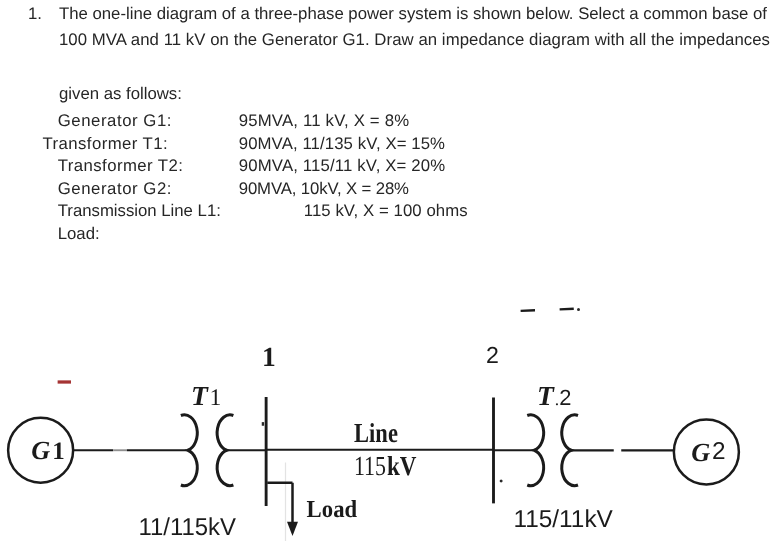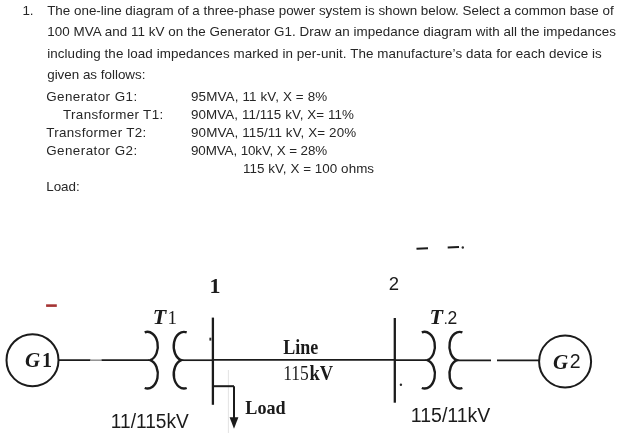--- a/index.html
+++ b/index.html
@@ -6,31 +6,31 @@
 #page{position:relative;width:618px;height:433px;background:#ffffff;overflow:hidden;
   font-family:"Liberation Sans", sans-serif;color:#262626;}
 .t{position:absolute;font-size:13.4px;line-height:13.4px;white-space:pre;}
 </style>
 </head>
 <body>
 <div id="page">
   <div class="t" id="num1" style="left:22.4px;top:4.3px;">1.</div>
   <div class="t" id="p1" style="left:47.2px;top:3.9px;">The one-line diagram of a three-phase power system is shown below. Select a common base of</div>
   <div class="t" id="p2" style="left:47.2px;top:25.2px;letter-spacing:0.05px;">100 MVA and 11 kV on the Generator G1. Draw an impedance diagram with all the impedances</div>
-  <div class="t" id="p3" style="left:47.2px;top:46.6px;letter-spacing:0.08px;">including the load impedances marked in per-unit. The manufacture’s data for each device is</div>
   <div class="t" id="p4" style="left:47.2px;top:68px;text-align:center;">given as follows:</div>
 
   <div class="t" style="left:46.2px;top:89.95px;letter-spacing:0.45px;">Generator G1:</div>
   <div class="t" id="v1" style="left:191px;top:89.95px;letter-spacing:0.15px;">95MVA, 11 kV, X = 8%</div>
-  <div class="t" style="left:63px;top:108px;letter-spacing:0.35px;">Transformer T1:</div>
-  <div class="t" id="v2" style="left:191px;top:108px;letter-spacing:0.08px;">90MVA, 11/115 kV, X= 11%</div>
+  <div class="t" style="left:34px;top:108px;letter-spacing:0.35px;">Transformer T1:</div>
+  <div class="t" id="v2" style="left:191px;top:108px;letter-spacing:0.08px;">90MVA, 11/135 kV, X= 15%</div>
   <div class="t" style="left:46.2px;top:126.05px;letter-spacing:0.35px;">Transformer T2:</div>
   <div class="t" id="v3" style="left:191px;top:126.05px;letter-spacing:0.13px;">90MVA, 115/11 kV, X= 20%</div>
   <div class="t" style="left:46.2px;top:144.1px;letter-spacing:0.45px;">Generator G2:</div>
   <div class="t" id="v4" style="left:191px;top:144.1px;letter-spacing:-0.1px;">90MVA, 10kV, X = 28%</div>
+  <div class="t" id="l5" style="left:46.2px;top:162.15px;">Transmission Line L1:</div>
   <div class="t" id="v5" style="left:243px;top:162.15px;letter-spacing:0.06px;text-align:right;">115 kV, X = 100 ohms</div>
   <div class="t" style="left:46.2px;top:180.2px;">Load:</div>
 
 <svg width="618" height="433" viewBox="0 0 618 433" style="position:absolute;left:0;top:0;" xmlns="http://www.w3.org/2000/svg">
   <g fill="none" stroke="#1b1b1b">
 
     <line x1="228.4" y1="370" x2="228.4" y2="433" stroke="#e3e3e3" stroke-width="1"></line>
 
     <circle cx="32.5" cy="360.2" r="26" stroke-width="2"></circle>
 

